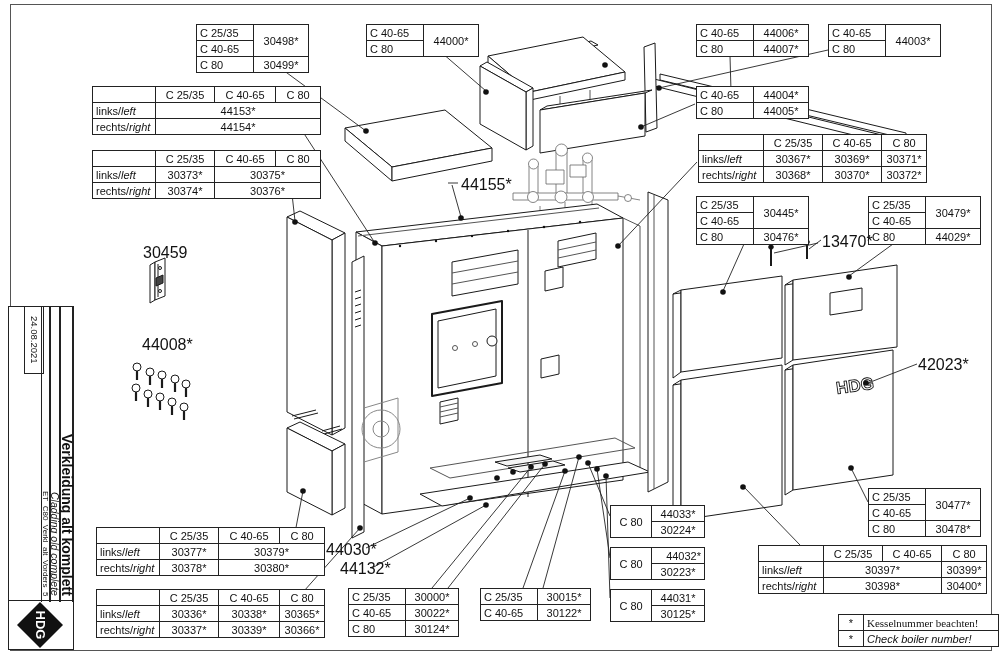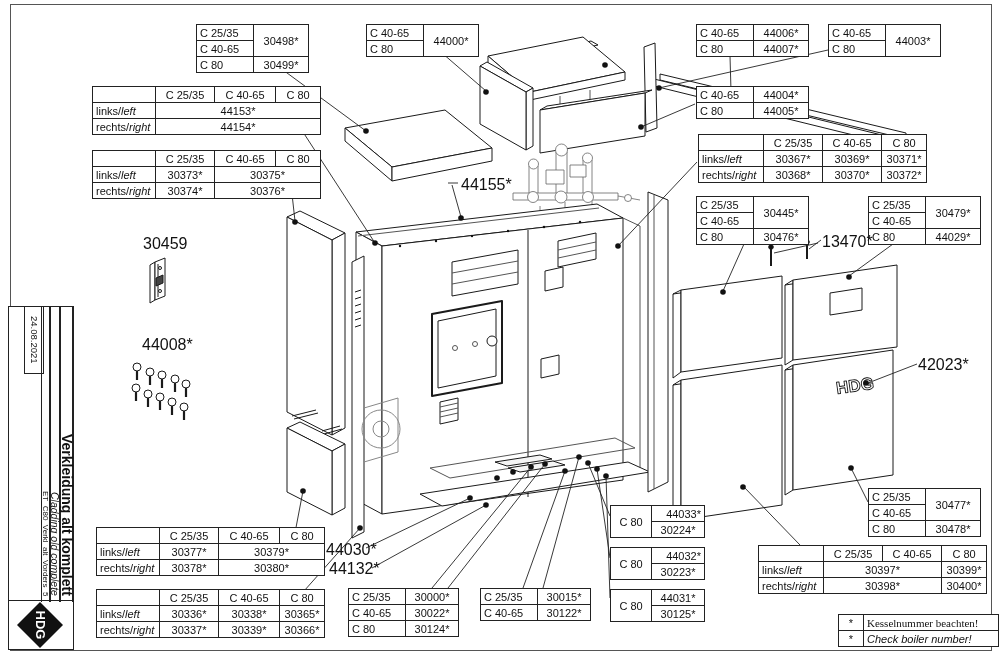--- a/index.html
+++ b/index.html
@@ -572,21 +572,21 @@
             <td>30122*</td>
           </tr>
         </tbody>
       </table>
     </div>
   <div class="ptable" style="left:610px;top:505px">
       <table>
         <tbody>
           <tr>
             <td rowspan="2" style="width: 34px;">C 80</td>
-            <td style="width: 46px; text-align: right;">44033*</td>
+            <td style="width: 46px;">44033*</td>
           </tr>
           <tr>
             <td>30224*</td>
           </tr>
         </tbody>
       </table>
     </div>
   <div class="ptable" style="left:610px;top:547px">
       <table>
         <tbody>
@@ -621,25 +621,25 @@
             <td class="al" style="width: 128px; font-family: Liberation Serif, serif;">Kesselnummer beachten!</td>
           </tr>
           <tr>
             <td>*</td>
             <td class="al"><i>Check boiler number!</i></td>
           </tr>
         </tbody>
       </table>
     </div>
 
-  <span class="lbl" style="left:143px;top:235px">30459</span>
+  <span class="lbl" style="left:143px;top:244px">30459</span>
   <span class="lbl" style="left:142px;top:336px">44008*</span>
   <span class="lbl" style="left:461px;top:176px">44155*</span>
   <span class="lbl" style="left:326px;top:541px">44030*</span>
-  <span class="lbl" style="left:329px;top:560px">44132*</span>
+  <span class="lbl" style="left:340px;top:560px">44132*</span>
   <span class="lbl" style="left:822px;top:233px">13470*</span>
   <span class="lbl" style="left:918px;top:356px">42023*</span>
 
   <div class="tb">
     <div class="tb-date vt">24.08.2021</div>
     <div class="tb-col tb-col-et">
       <span class="vt">ET_C80_Verkl_alt_Vorders_5</span>
     </div>
     <div class="tb-col tb-col-clad">
       <span class="vt">Cladding old complete</span>

